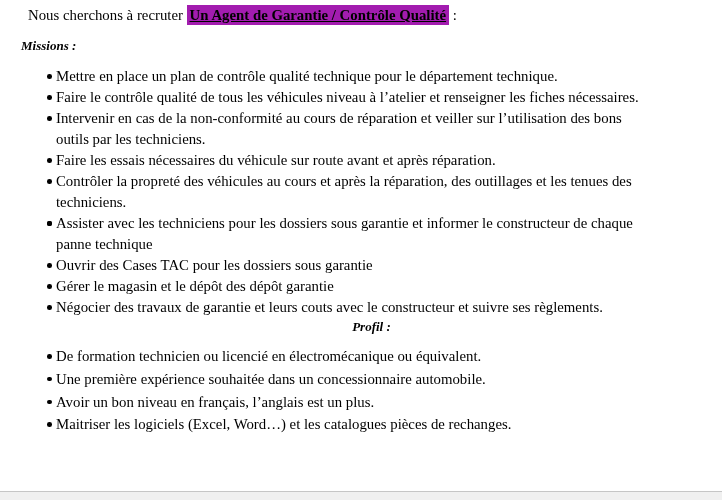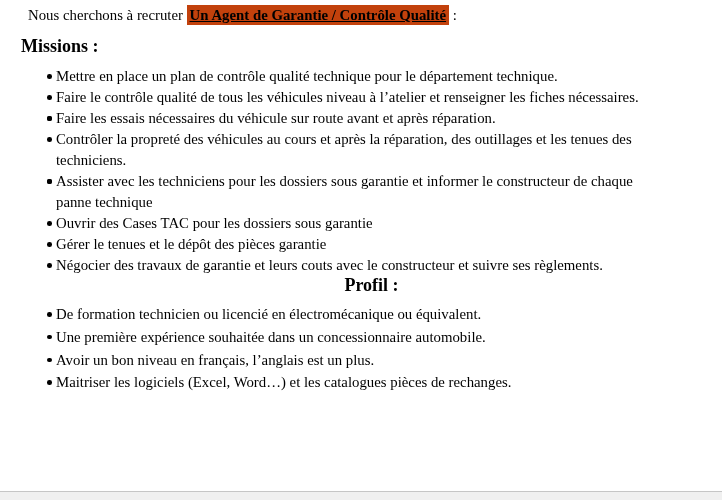--- a/index.html
+++ b/index.html
@@ -27,24 +27,25 @@
   .intro .prefix, .intro .suffix {
     font-weight: normal;
   }
   .job-highlight {
     font-weight: bold;
     text-decoration: underline;
     padding: 2px 3px;
     background: #ffff00;
   }
   h2.section-heading {
-    font-size: 18px;
+    font-size: 13px;
     font-weight: bold;
     margin: 12px 0 0 21px;
     line-height: 18px;
+    font-style: italic;
   }
   ul.doc-list {
     list-style: none;
     margin: 0;
     padding: 0;
   }
   ul.missions-list { margin-top: 11px; }
   ul.profil-list   { margin-top: 9px; }
   ul.doc-list li {
     position: relative;
@@ -74,35 +75,35 @@
     border-top: 1px solid #c6c6c6;
     box-sizing: border-box;
   }
 </style>
 </head>
 <body>
 
 <div class="page">
 
   <p class="intro">
-    <span class="prefix">Nous cherchons à recruter </span><span class="job-highlight" style="background-color: #c2410c;">Un Agent de Garantie / Contrôle Qualité</span><span class="suffix"> :</span>
+    <span class="prefix">Nous cherchons à recruter </span><span class="job-highlight" style="background-color: #a21caf;">Un Agent de Garantie / Contrôle Qualité</span><span class="suffix"> :</span>
   </p>
 
   <h2 class="section-heading missions-heading">Missions :</h2>
 
   <ul class="doc-list missions-list">
       <li><span class="bullet"></span><span class="li-text">Mettre en place un plan de contrôle qualité technique pour le département technique.</span></li>
       <li><span class="bullet"></span><span class="li-text">Faire le contrôle qualité de tous les véhicules niveau à l’atelier et renseigner les fiches nécessaires.</span></li>
-      <li><span class="bullet"></span></li>
+      <li><span class="bullet"></span><span class="li-text">Intervenir en cas de la non-conformité au cours de réparation et veiller sur l’utilisation des bons outils par les techniciens.</span></li>
       <li><span class="bullet"></span><span class="li-text">Faire les essais nécessaires du véhicule sur route avant et après réparation.</span></li>
       <li><span class="bullet"></span><span class="li-text">Contrôler la propreté des véhicules au cours et après la réparation, des outillages et les tenues des techniciens.</span></li>
       <li><span class="bullet"></span></li>
       <li><span class="bullet"></span><span class="li-text">Assister avec les techniciens pour les dossiers sous garantie et informer le constructeur de chaque panne technique</span></li>
       <li><span class="bullet"></span><span class="li-text">Ouvrir des Cases TAC pour les dossiers sous garantie</span></li>
-      <li><span class="bullet"></span><span class="li-text">Gérer le tenues et le dépôt des pièces garantie</span></li>
+      <li><span class="bullet"></span><span class="li-text">Gérer le magasin et le dépôt des dépôt garantie</span></li>
       <li><span class="bullet"></span><span class="li-text">Négocier des travaux de garantie et leurs couts avec le constructeur et suivre ses règlements.</span></li>
     </ul>
 
   <h2 class="section-heading profil-heading">Profil :</h2>
 
   <ul class="doc-list profil-list">
       <li><span class="bullet"></span><span class="li-text">De formation technicien ou licencié en électromécanique ou équivalent.</span></li>
       <li><span class="bullet"></span><span class="li-text">Une première expérience souhaitée dans un concessionnaire automobile.</span></li>
       <li><span class="bullet"></span><span class="li-text">Avoir un bon niveau en français, l’anglais est un plus.</span></li>
       <li><span class="bullet"></span><span class="li-text">Maitriser les logiciels (Excel, Word…) et les catalogues pièces de rechanges.</span></li>

